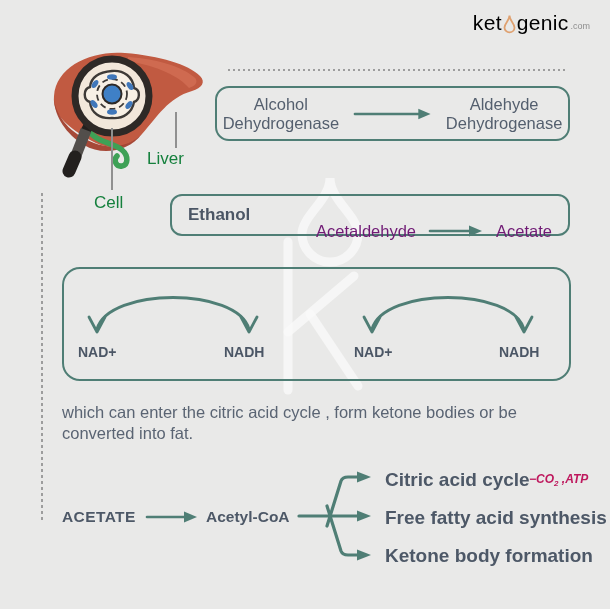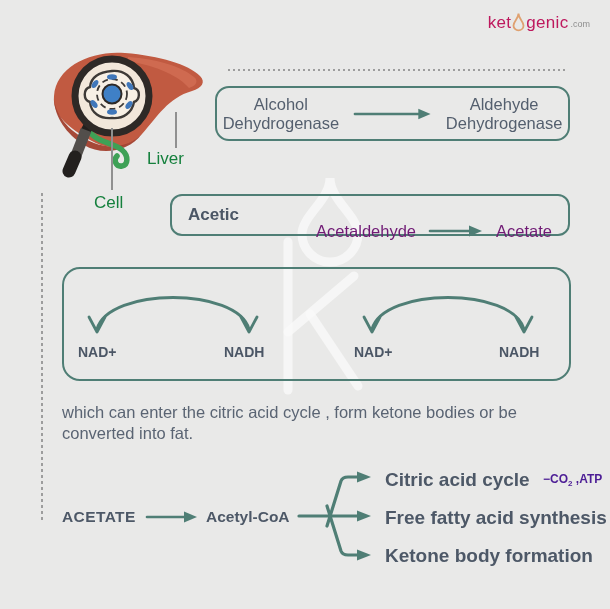--- a/index.html
+++ b/index.html
@@ -6,21 +6,21 @@
   .canvas{
     position:relative;width:610px;height:609px;margin:0 auto;
     background:#e9e9e8;overflow:hidden;
     font-family:"Liberation Sans", sans-serif;color:#535e6d;
   }
   .abs{position:absolute;}
   
   .watermark{left:258px;top:172px;opacity:.75;}
   
   .logo{right:20px;top:12px;display:flex;align-items:flex-end;}
-  .logo .word{font-size:17px;color:#be185d;letter-spacing:.3px;line-height:1;}
+  .logo .word{font-size:21px;color:#000000;letter-spacing:.3px;line-height:1;}
   .logo .tld{font-size:9px;color:#8e8e8e;margin-left:2px;margin-bottom:2px;}
   .logo svg{margin:0 1px -1px 1px;}
   
   .hdots{left:228px;top:69px;width:340px;height:2px;
     background:repeating-linear-gradient(90deg,#9d9d9d 0 2px,transparent 2px 5px);}
   .vdots{left:41px;top:193px;width:2px;height:330px;
     background:repeating-linear-gradient(180deg,#9d9d9d 0 3px,transparent 3px 6px);}
   
   .tealbox{border:2px solid #4f7e75;background:transparent;box-sizing:border-box;}
   .box1{left:215px;top:86px;width:355px;height:55px;border-radius:14px;
@@ -35,21 +35,21 @@
   .box3{left:62px;top:267px;width:509px;height:114px;border-radius:18px;}
   .nadlbl{position:absolute;top:75px;font-size:14px;font-weight:700;color:#4b5665;}
   
   .para{left:62px;top:402px;width:520px;font-size:16.5px;line-height:1.27;
     color:#5a6473;font-weight:400;}
   
   .pw{font-size:15.5px;color:#4d5867;}
   .pw.start{left:62px;top:508px;font-weight:700;letter-spacing:.4px;}
   .pw.mid{left:206px;top:508px;font-weight:600;}
   .branch{left:385px;font-weight:600;font-size:19px;color:#4d5867;}
-  .note{left:543px;top:472px;font-size:12px;color:#4c1d95;font-weight:600;}
+  .note{left:529px;top:472px;font-size:12px;font-style:italic;color:#be185d;font-weight:600;}
   .note sub{font-size:8px;}
   
   .organlbl{font-size:17px;color:#15803d;font-weight:500;}
   .thinline{width:1.5px;background:#909090;}
 </style>
 </head>
 <body>
 
 <div class="canvas">
 
@@ -110,21 +110,21 @@
   <div class="abs tealbox box1">
     <div class="enz">Alcohol Dehydrogenase</div>
     <svg width="84" height="14" viewBox="0 0 84 14">
       <line x1="2" y1="7" x2="70" y2="7" stroke="#4f7e75" stroke-width="2.6" stroke-linecap="round"></line>
       <polygon points="69,1.5 82,7 69,12.5" fill="#4f7e75"></polygon>
     </svg>
     <div class="enz">Aldehyde Dehydrogenase</div>
   </div>
 
   <div class="abs tealbox box2">
-    <span class="bold">Acetic</span>
+    <span class="bold">Ethanol</span>
     <span class="grp">
       <span>Acetaldehyde</span>
       <svg width="56" height="14" viewBox="0 0 56 14">
         <line x1="2" y1="7" x2="42" y2="7" stroke="#4f7e75" stroke-width="2.6" stroke-linecap="round"></line>
         <polygon points="41,1.5 54,7 41,12.5" fill="#4f7e75"></polygon>
       </svg>
       <span>Acetate</span>
     </span>
   </div>
 

